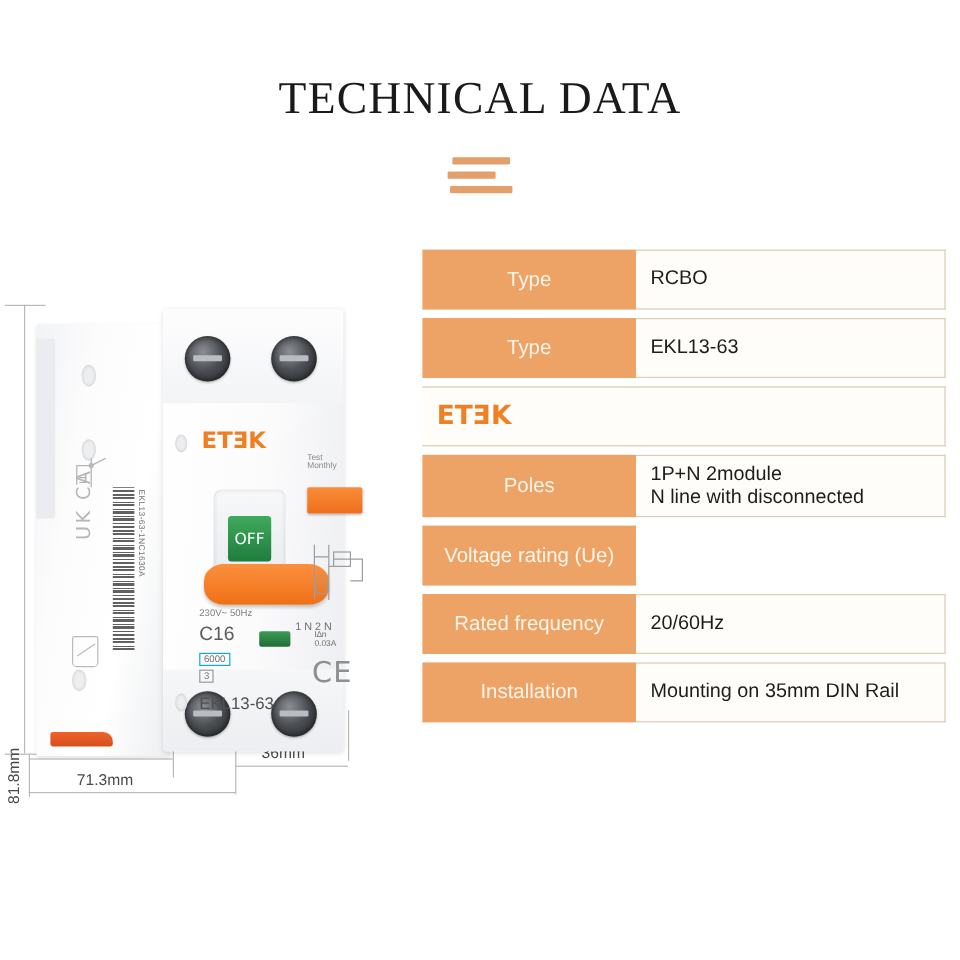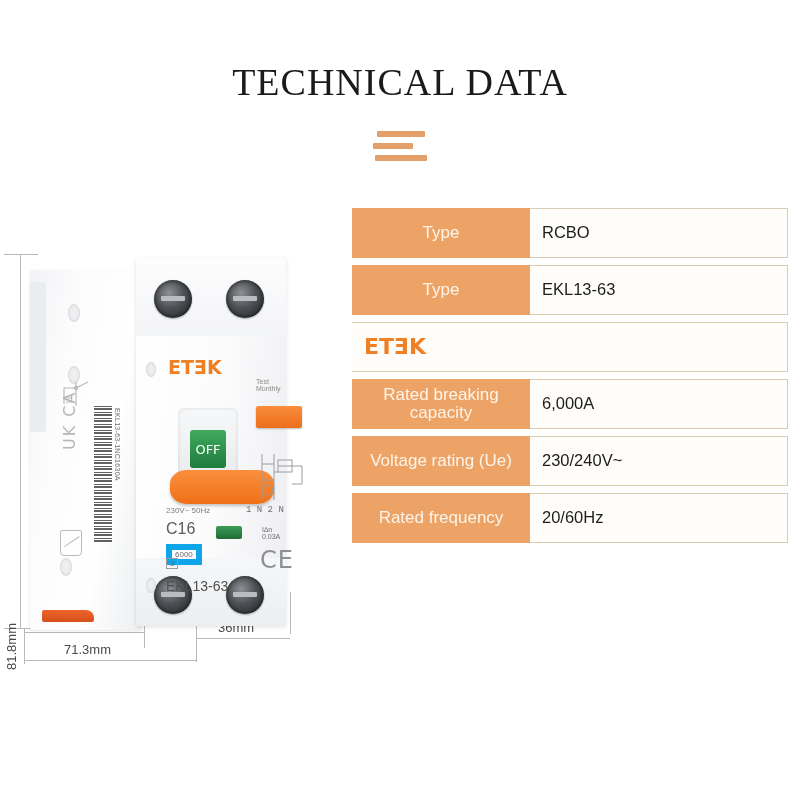--- a/index.html
+++ b/index.html
@@ -325,21 +325,21 @@
   #dev-curve {
     left: 136px; top: 262px;
     font-size: 16px;
     color: #5c5c5c;
     font-family: "Liberation Sans", sans-serif;
   }
   #dev-breaking {
     left: 136px; top: 286px;
     font-size: 8px;
     color: #6d6d6d;
-    border: 6px solid #0ea5e9;
+    border: 1px solid #0ea5e9;
     padding: 0 3px;
     font-family: "Liberation Sans", sans-serif;
   }
   #dev-breaking-class {
     left: 136px; top: 300px;
     font-size: 8px;
     color: #6d6d6d;
     border: 1px solid #9a9a9a;
     padding: 0 3px;
     font-family: "Liberation Sans", sans-serif;
@@ -367,24 +367,24 @@
     font-size: 24px;
     color: #8d8f91;
     font-family: "DejaVu Sans", sans-serif;
     letter-spacing: 1px;
   }
   #dev-schematic {
     left: 224px; top: 192px;
     width: 56px; height: 56px;
   }
   #dev-arrow-marker {
-    left: 216px; top: 248px;
+    left: 216px; top: 260px;
     font-size: 9px;
     color: #6f6f6f;
-    font-family: Liberation Mono, monospace;
+    font-family: Liberation Sans, sans-serif;
     text-align: left;
     line-height: 1.1;
   }
 
   
   #dev-din-clip {
     left: 12px; top: 352px;
     width: 52px; height: 12px;
     background: linear-gradient(180deg,#f0622a,#d4501d);
     border-radius: 2px 8px 2px 2px;
@@ -503,31 +503,35 @@
       <div class="spec-label">Type</div>
       <div class="spec-value">
         <span class="multiline">EKL13-63</span>
       </div>
     </div>
     <div class="spec-row">
       <div class="spec-value">
         <span class="brand-logo">E<span>T</span><span class="flip">E</span>K</span>
       </div>
     </div>
-    <div class="spec-row">
-      <div class="spec-label">Rated breaking capacity</div>
+    <div class="spec-row tall">
+      <div class="spec-label">Poles</div>
       <div class="spec-value">
-        <span class="multiline">6,000A</span>
+        <span class="multiline">1P+N 2module
+N line with disconnected</span>
       </div>
     </div>
     <div class="spec-row">
       <div class="spec-label">Voltage rating (Ue)</div>
-      <div class="spec-value">
-        <span class="multiline">230/240V~</span>
-      </div>
     </div>
     <div class="spec-row">
       <div class="spec-label">Rated frequency</div>
       <div class="spec-value">
         <span class="multiline">20/60Hz</span>
       </div>
     </div>
+    <div class="spec-row">
+      <div class="spec-label">Installation</div>
+      <div class="spec-value">
+        <span class="multiline">Mounting on 35mm DIN Rail</span>
+      </div>
+    </div>
   </div>
 
 </body></html>

